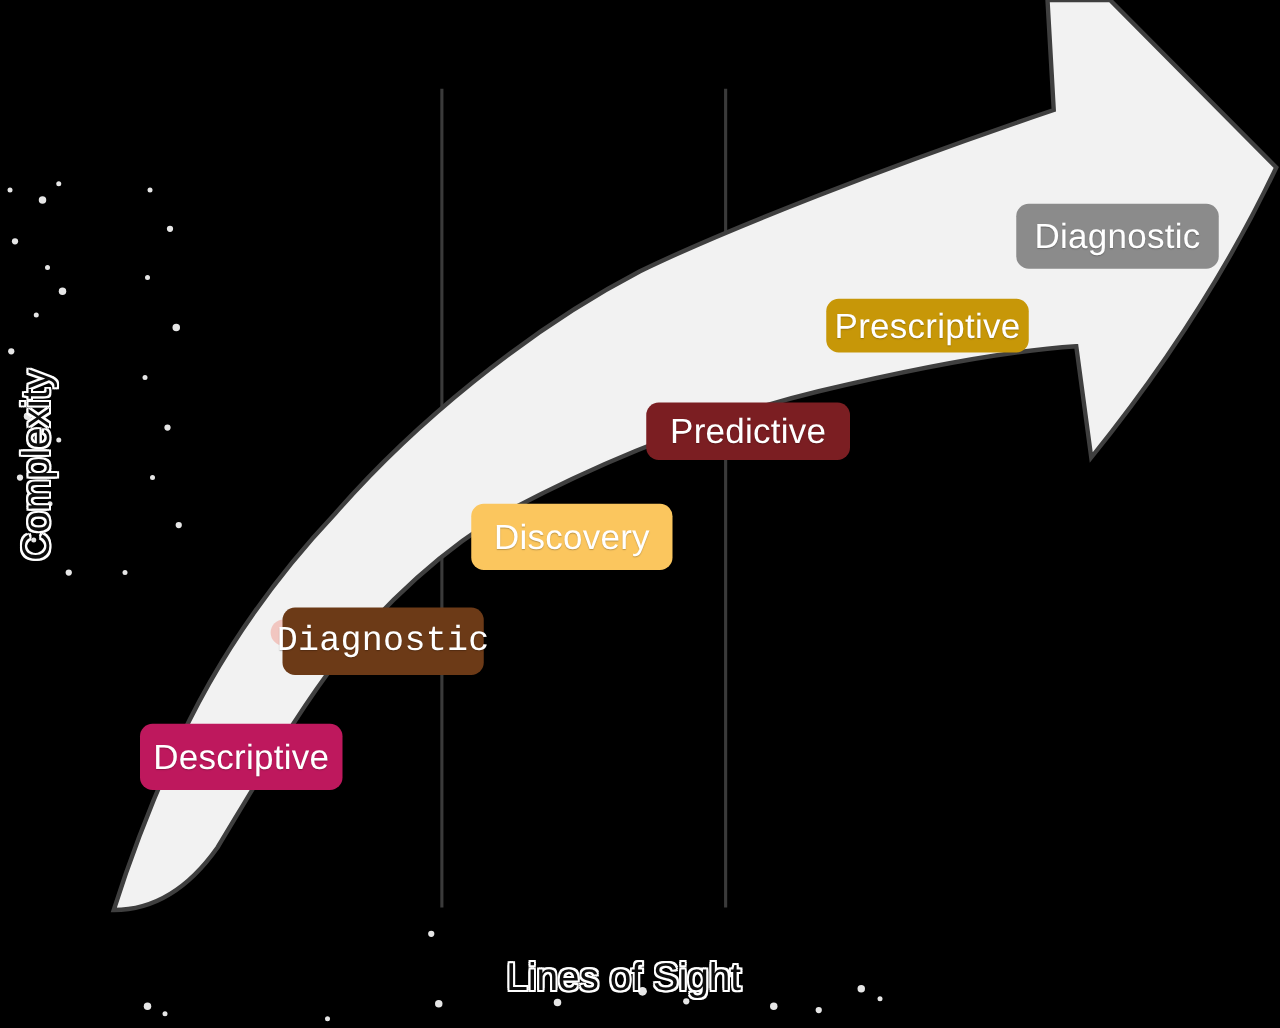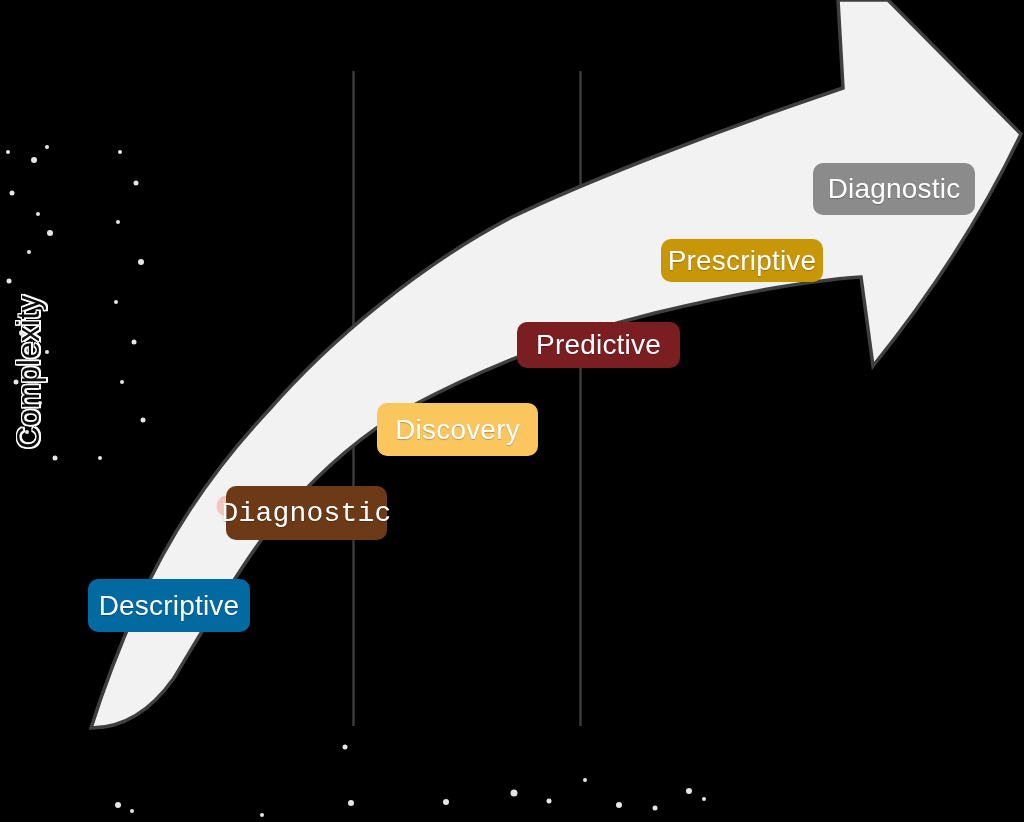--- a/index.html
+++ b/index.html
@@ -110,28 +110,29 @@
              C 800,281 730,295 655,313
              C 565,335 485,367 408,408
              C 352,440 305,485 262,539
              C 232,580 203,630 174,678
              C 150,712 122,728 91,728
              Z" fill="#f2f2f2" stroke="#3f3f3f"></path>
 
     <circle cx="227" cy="506" r="10.5" fill="#f1c6c0"></circle>
   </svg>
 
-  <div class="stage-box b-descriptive" style="background: #0369a1;">Descriptive</div>
+  <div class="stage-box b-descriptive" style="background: #be185d; margin-left: 24px;">Descriptive</div>
 
   <div class="stage-box b-diagnostic" style="background: rgb(108, 58, 23); font-family: Liberation Mono, monospace;">Diagnostic</div>
 
   <div class="stage-box b-discovery" style="background: rgb(251, 198, 94);">Discovery</div>
 
   <div class="stage-box b-predictive" style="background: rgb(123, 30, 34);">Predictive</div>
 
   <div class="stage-box b-prescriptive" style="background: rgb(199, 151, 8);">Prescriptive</div>
 
   <div class="stage-box b-cognitive" style="background: rgb(139, 139, 139);">Diagnostic</div>
 
   <div class="axis-label y-label">Complexity</div>
 
+  <div class="axis-label x-label">Lines of Sight</div>
 
 </div>
 
 </body></html>

